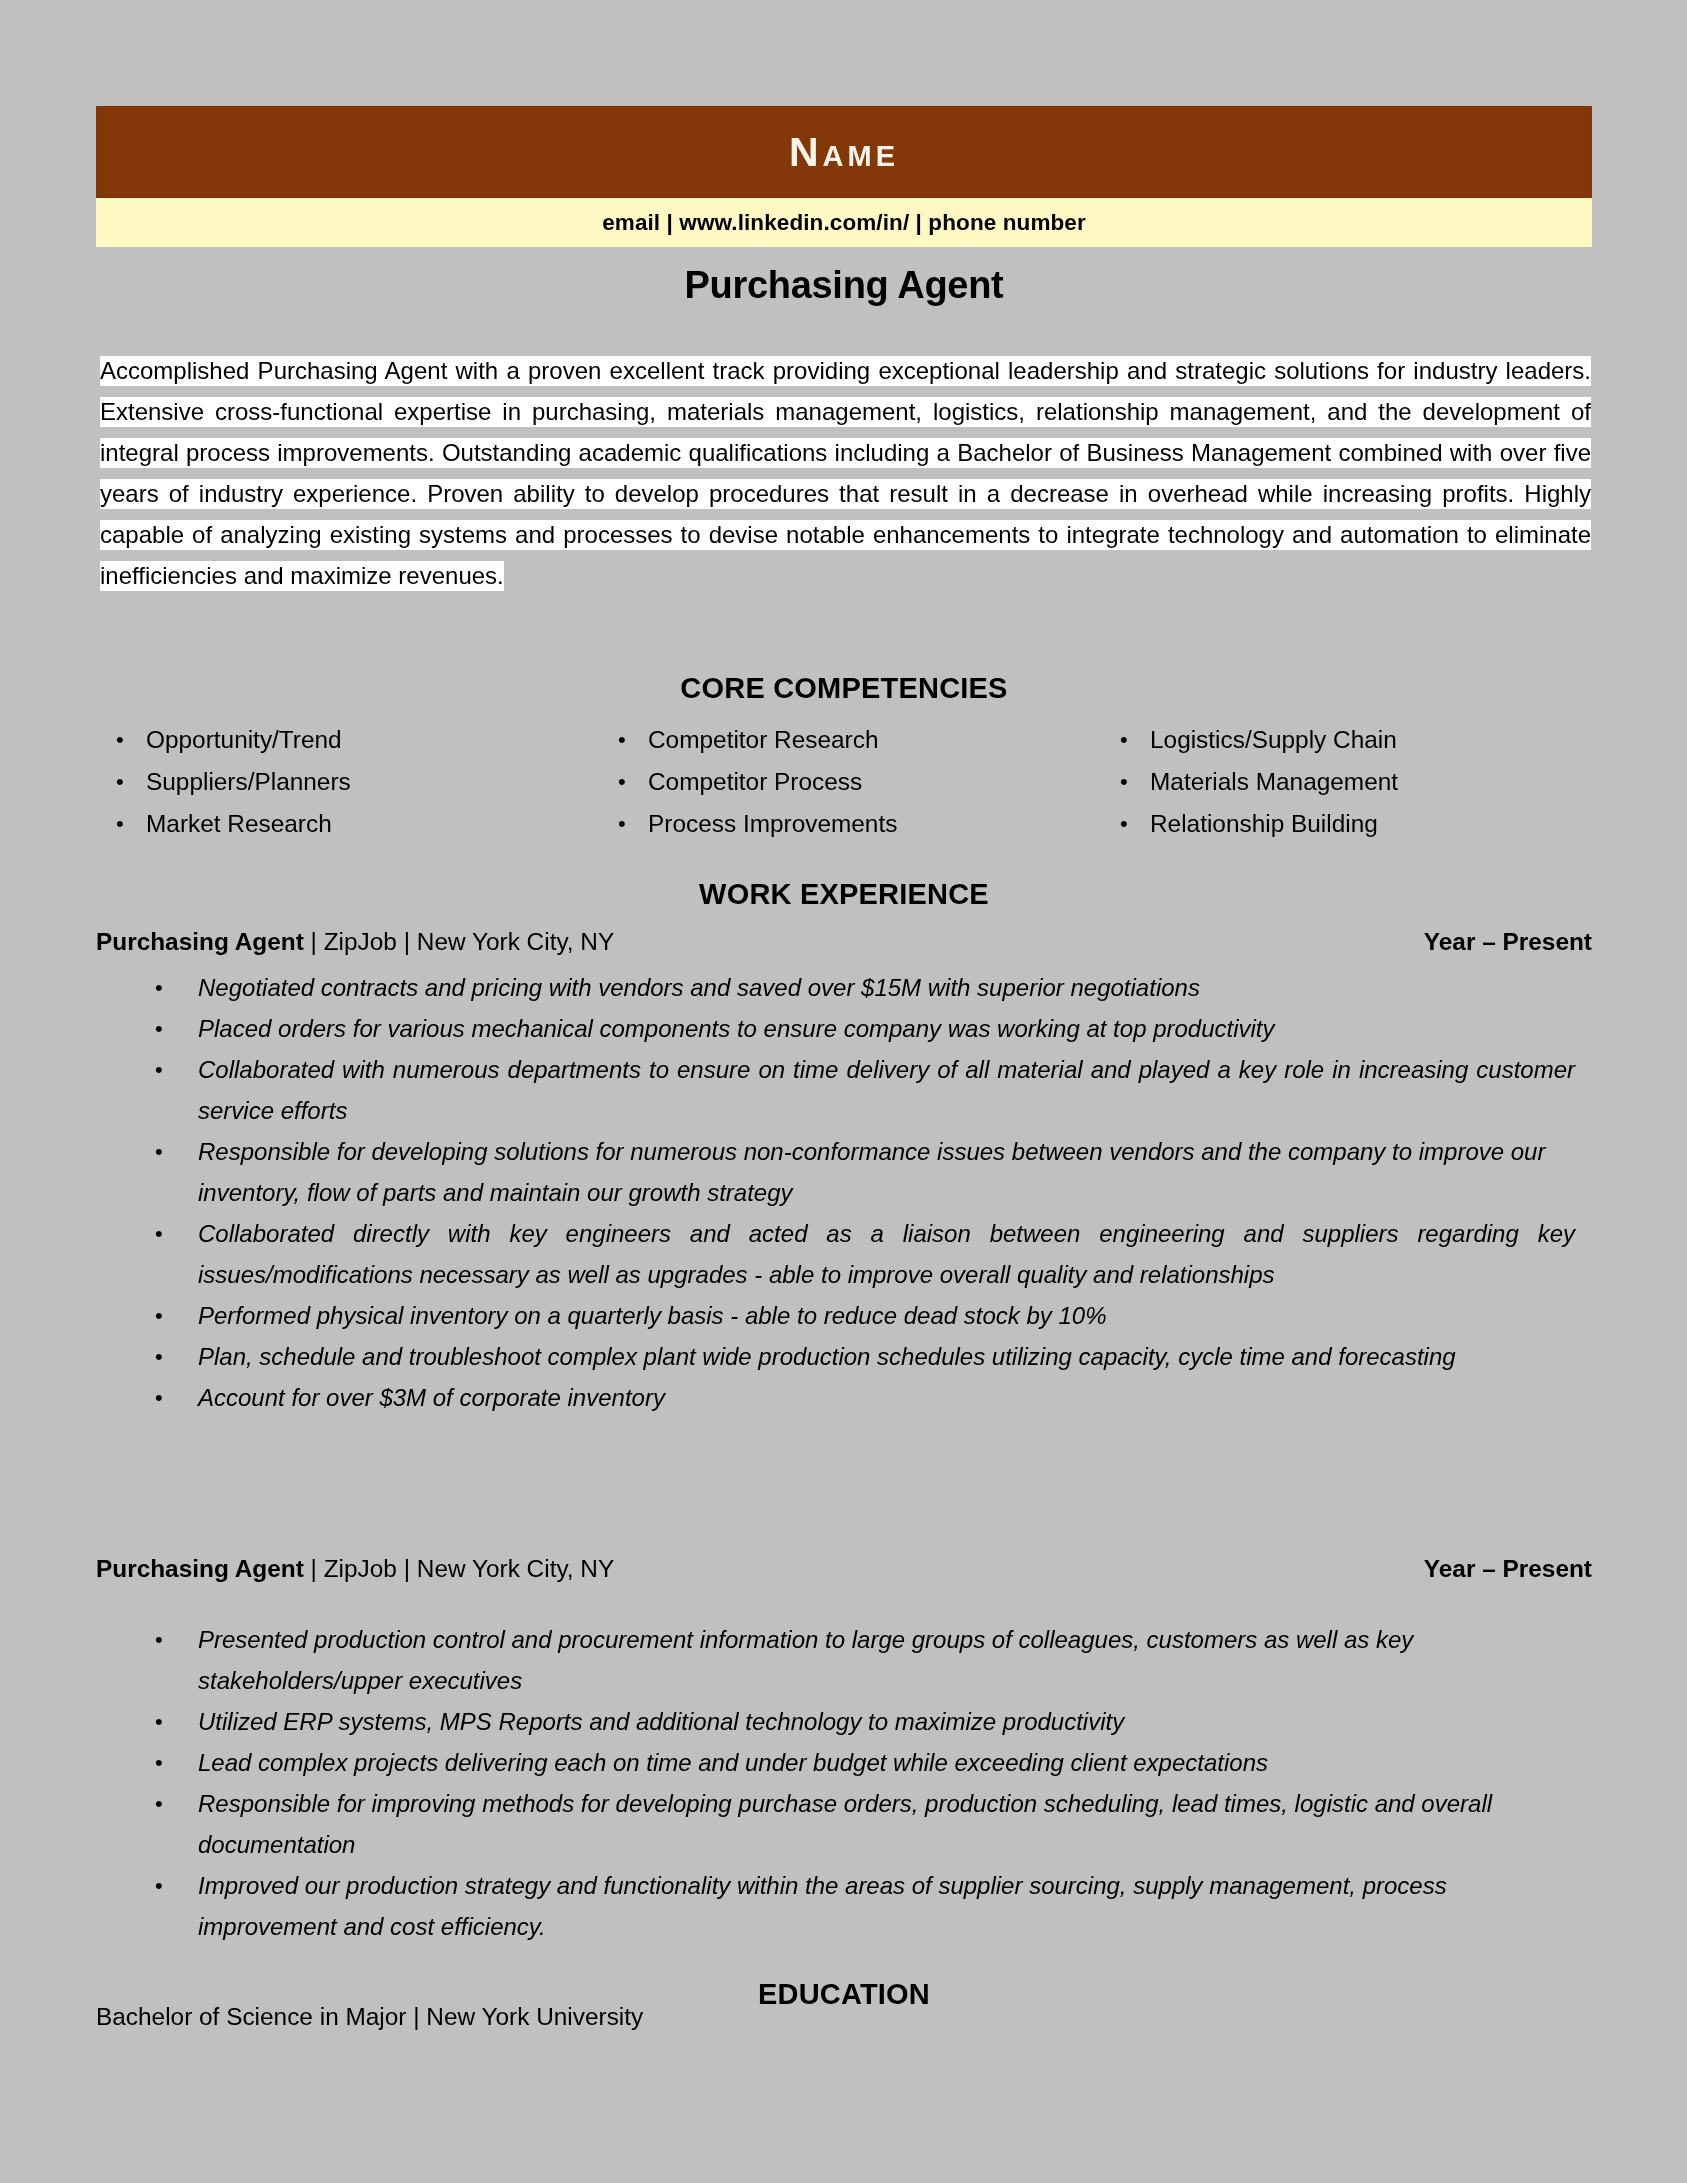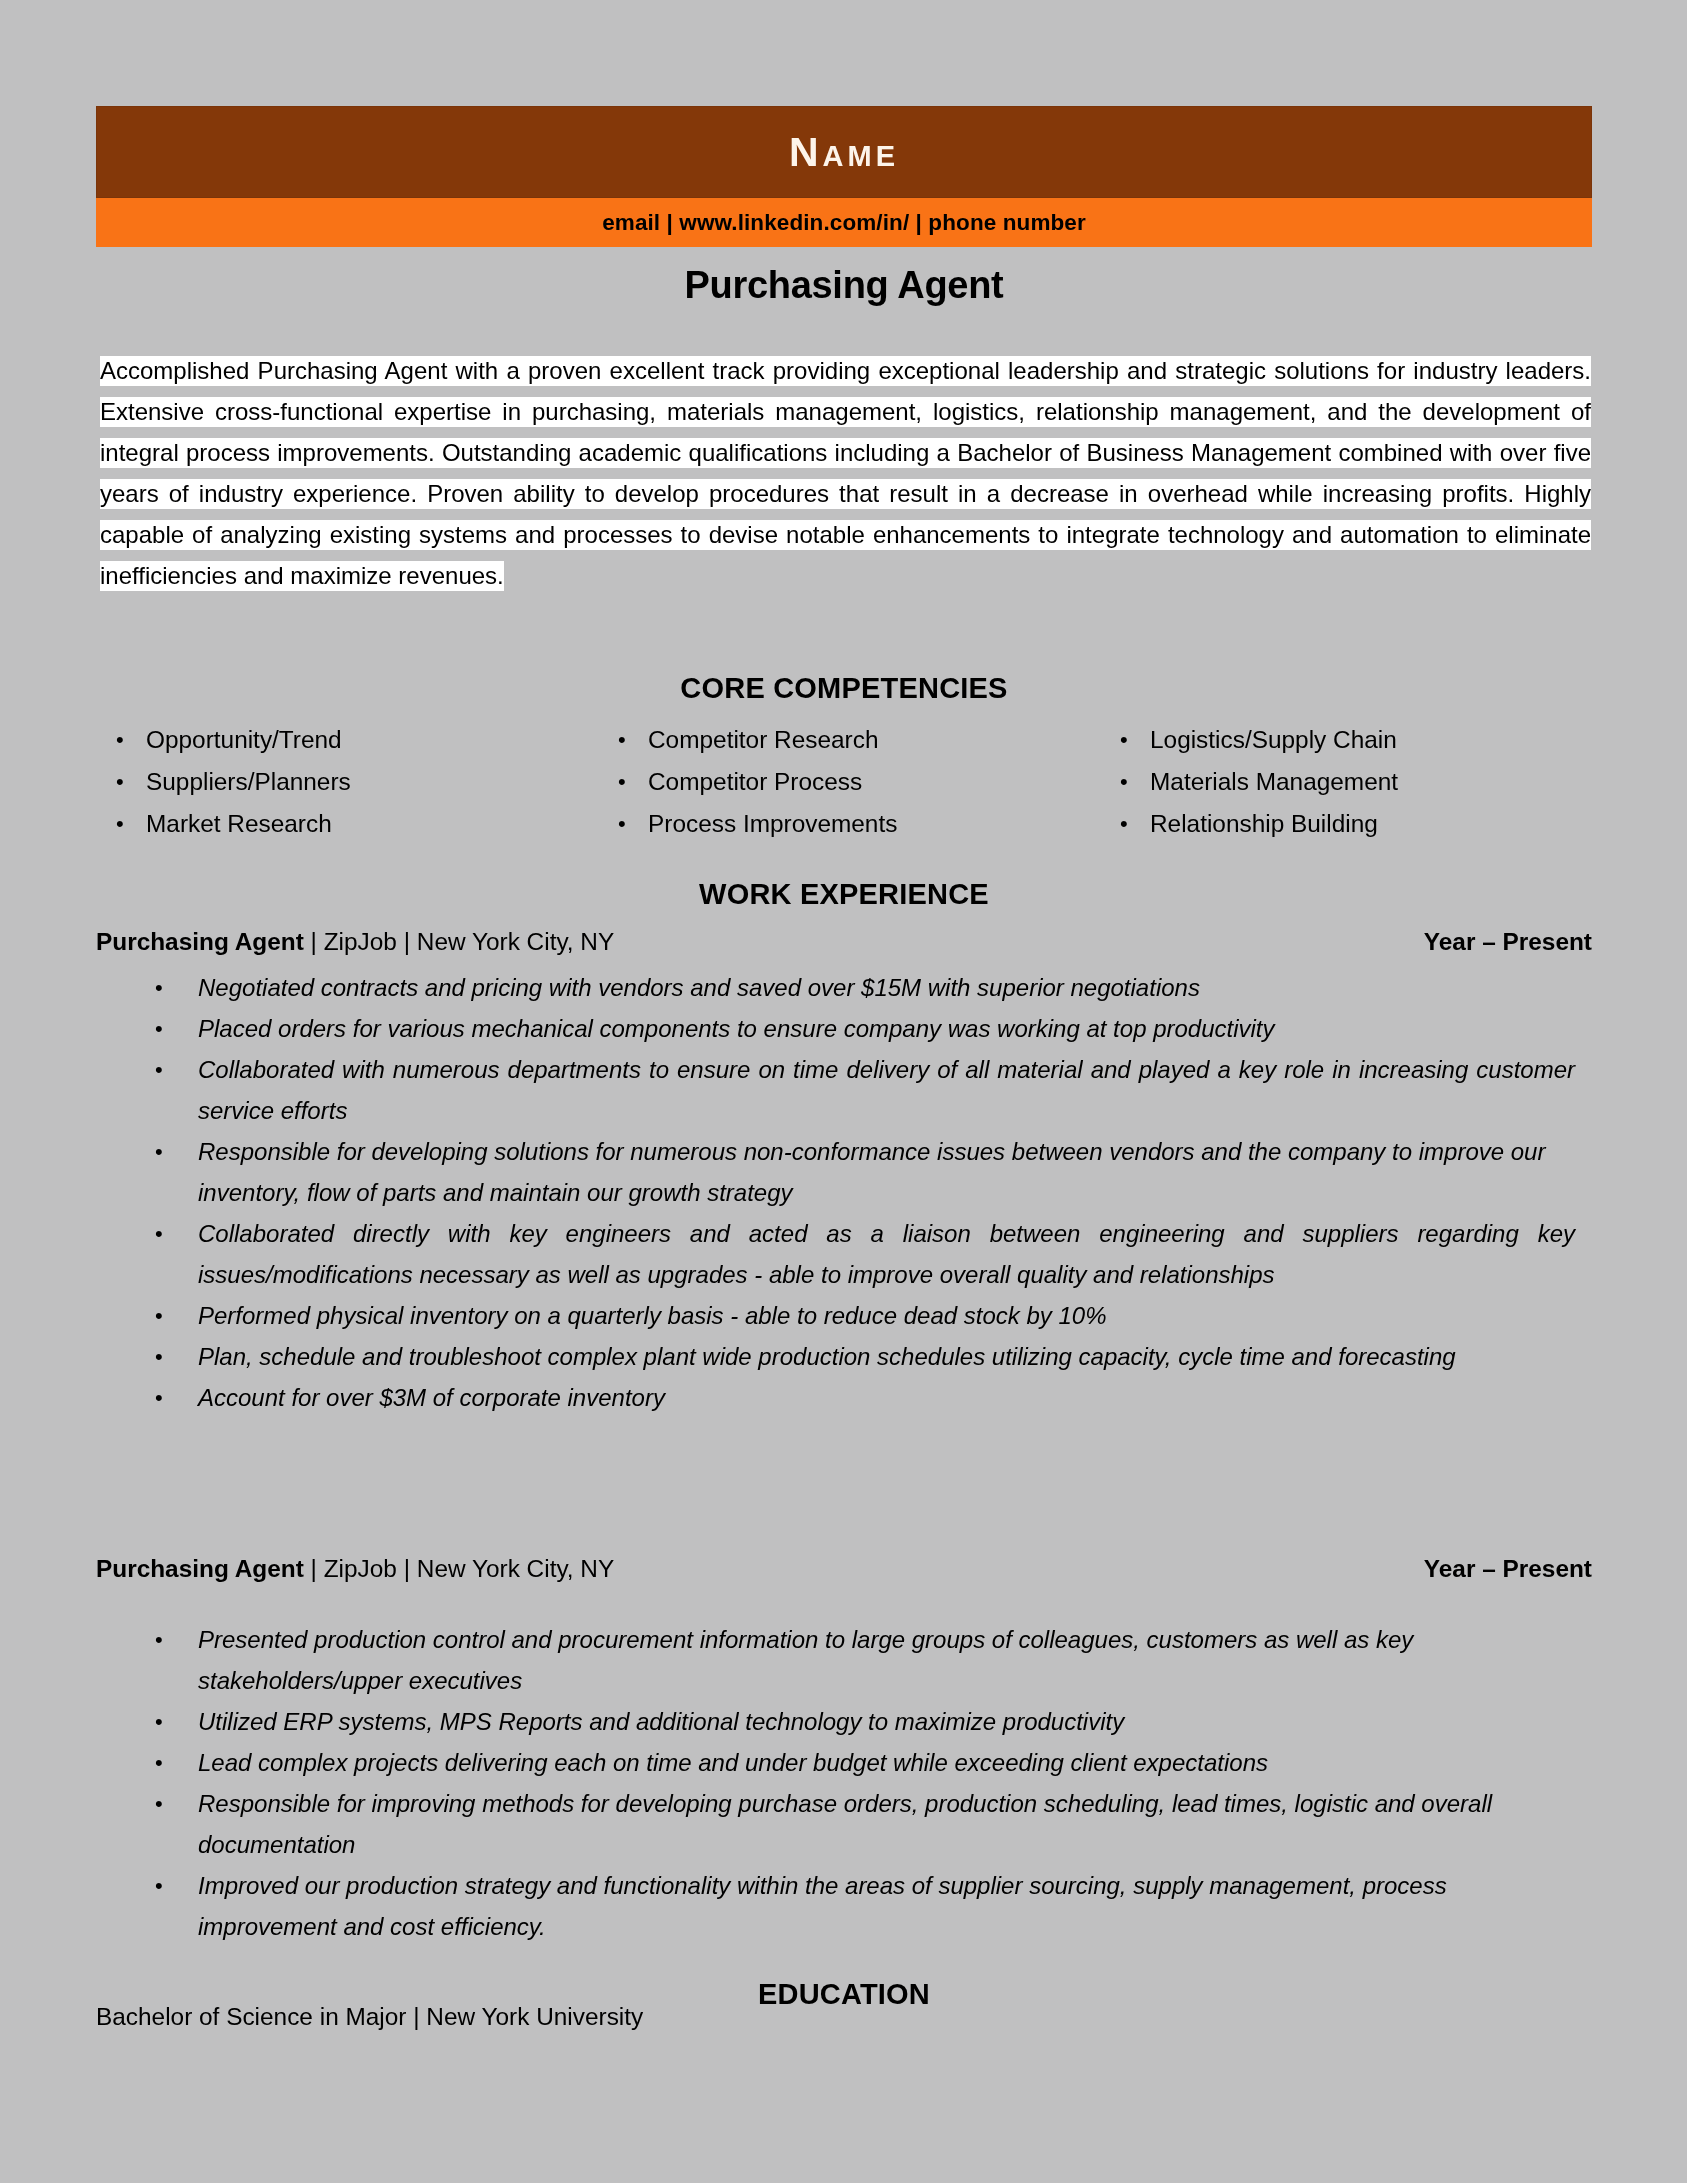--- a/index.html
+++ b/index.html
@@ -42,21 +42,21 @@
   .name-text {
     color: #fdf4ea;
     font-size: 41px;
     font-weight: 700;
     font-variant: small-caps;
     letter-spacing: 4px;
     line-height: 1;
     text-transform: capitalize;
   }
   .contact-bar {
-    background: #f97316;
+    background: #fef9c3;
     height: 49px;
     display: flex;
     align-items: center;
     justify-content: center;
   }
   .contact-text {
     font-size: 22.5px;
     font-weight: 700;
     letter-spacing: 0.1px;
   }

